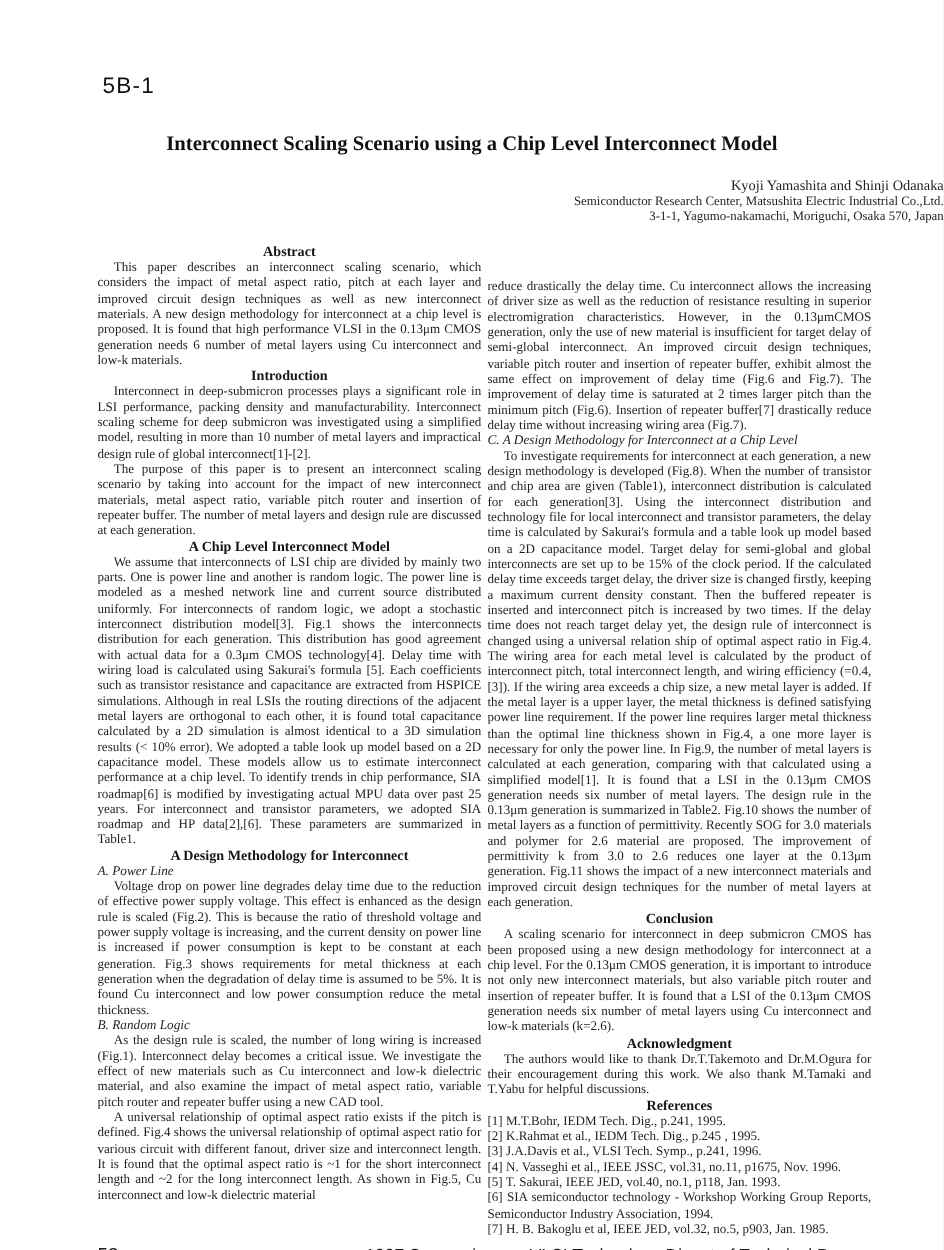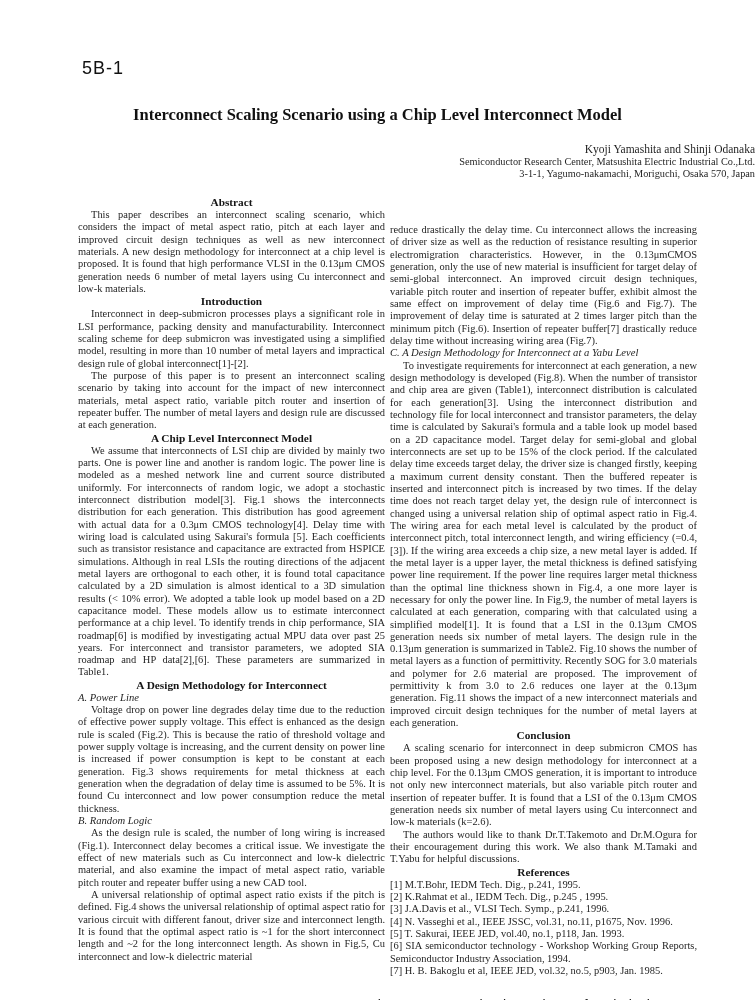--- a/index.html
+++ b/index.html
@@ -76,24 +76,25 @@
       <h3 class="sec">A Design Methodology for Interconnect</h3>
       <h4 class="sub">A.  Power Line</h4>
       <p>Voltage drop on power line degrades delay time due to the reduction of effective power supply voltage. This effect is enhanced as the design rule is scaled (Fig.2). This is because the ratio of threshold voltage and power supply voltage is increasing, and the current density on power line is increased if power consumption is kept to be constant at each generation. Fig.3 shows requirements for metal thickness at each generation when the degradation of delay time is assumed to be 5%. It is found Cu interconnect and low power consumption reduce the metal thickness.</p>
       <h4 class="sub">B.  Random Logic</h4>
       <p>As the design rule is scaled, the number of long wiring is increased (Fig.1). Interconnect delay becomes a critical issue. We investigate the effect of new materials such as Cu interconnect and low-k dielectric material, and also examine the impact of metal aspect ratio, variable pitch router and repeater buffer using a new CAD tool.</p>
       <p>A universal relationship of optimal aspect ratio exists if the pitch is defined. Fig.4 shows the universal relationship of optimal aspect ratio for various circuit with different fanout, driver size and interconnect length. It is found that the optimal aspect ratio is ~1 for the short interconnect length and ~2 for the long interconnect length. As shown in Fig.5, Cu interconnect and low-k dielectric material</p>
     </div>
 
     <div class="col">
       <p class="noindent">reduce drastically the delay time. Cu interconnect allows the increasing of driver size as well as the reduction of resistance resulting in superior electromigration characteristics. However, in the 0.13μmCMOS generation, only the use of new material is insufficient for target delay of semi-global interconnect. An improved circuit design techniques, variable pitch router and insertion of repeater buffer, exhibit almost the same effect on improvement of delay time (Fig.6 and Fig.7). The improvement of delay time is saturated at 2 times larger pitch than the minimum pitch (Fig.6). Insertion of repeater buffer[7] drastically reduce delay time without increasing wiring area (Fig.7).</p>
-      <h4 class="sub">C.  A Design Methodology for Interconnect at a Yabu Level</h4>
+      <h4 class="sub">C.  A Design Methodology for Interconnect at a Chip Level</h4>
       <p>To investigate requirements for interconnect at each generation, a new design methodology is developed (Fig.8). When the number of transistor and chip area are given (Table1), interconnect distribution is calculated for each generation[3]. Using the interconnect distribution and technology file for local interconnect and transistor parameters, the delay time is calculated by Sakurai's formula and a table look up model based on a 2D capacitance model. Target delay for semi-global and global interconnects are set up to be 15% of the clock period. If the calculated delay time exceeds target delay, the driver size is changed firstly, keeping a maximum current density constant. Then the buffered repeater is inserted and interconnect pitch is increased by two times. If the delay time does not reach target delay yet, the design rule of interconnect is changed using a universal relation ship of optimal aspect ratio in Fig.4. The wiring area for each metal level is calculated by the product of interconnect pitch, total interconnect length, and wiring efficiency (=0.4, [3]). If the wiring area exceeds a chip size, a new metal layer is added. If the metal layer is a upper layer, the metal thickness is defined satisfying power line requirement. If the power line requires larger metal thickness than the optimal line thickness shown in Fig.4, a one more layer is necessary for only the power line. In Fig.9, the number of metal layers is calculated at each generation, comparing with that calculated using a simplified model[1]. It is found that a LSI in the 0.13μm CMOS generation needs six number of metal layers. The design rule in the 0.13μm generation is summarized in Table2. Fig.10 shows the number of metal layers as a function of permittivity. Recently SOG for 3.0 materials and polymer for 2.6 material are proposed. The improvement of permittivity k from 3.0 to 2.6 reduces one layer at the 0.13μm generation. Fig.11 shows the impact of a new interconnect materials and improved circuit design techniques for the number of metal layers at each generation.</p>
       <h3 class="sec">Conclusion</h3>
       <p>A scaling scenario for interconnect in deep submicron CMOS has been proposed using a new design methodology for interconnect at a chip level. For the 0.13μm CMOS generation, it is important to introduce not only new interconnect materials, but also variable pitch router and insertion of repeater buffer. It is found that a LSI of the 0.13μm CMOS generation needs six number of metal layers using Cu interconnect and low-k materials (k=2.6).</p>
+      <h3 class="sec">Acknowledgment</h3>
       <p>The authors would like to thank Dr.T.Takemoto and Dr.M.Ogura for their encouragement during this work. We also thank M.Tamaki and T.Yabu for helpful discussions.</p>
       <h3 class="sec">References</h3>
       <div class="refs">
         <p>[1] M.T.Bohr, IEDM Tech. Dig., p.241, 1995.</p>
         <p>[2] K.Rahmat et al., IEDM Tech. Dig., p.245 , 1995.</p>
         <p>[3] J.A.Davis et al., VLSI Tech. Symp., p.241, 1996.</p>
         <p>[4] N. Vasseghi et al., IEEE JSSC, vol.31, no.11, p1675, Nov. 1996.</p>
         <p>[5] T. Sakurai, IEEE JED, vol.40, no.1, p118, Jan. 1993.</p>
         <p>[6] SIA semiconductor technology - Workshop Working Group Reports, Semiconductor Industry Association, 1994.</p>
         <p>[7] H. B. Bakoglu et al, IEEE JED, vol.32, no.5, p903, Jan. 1985.</p>

